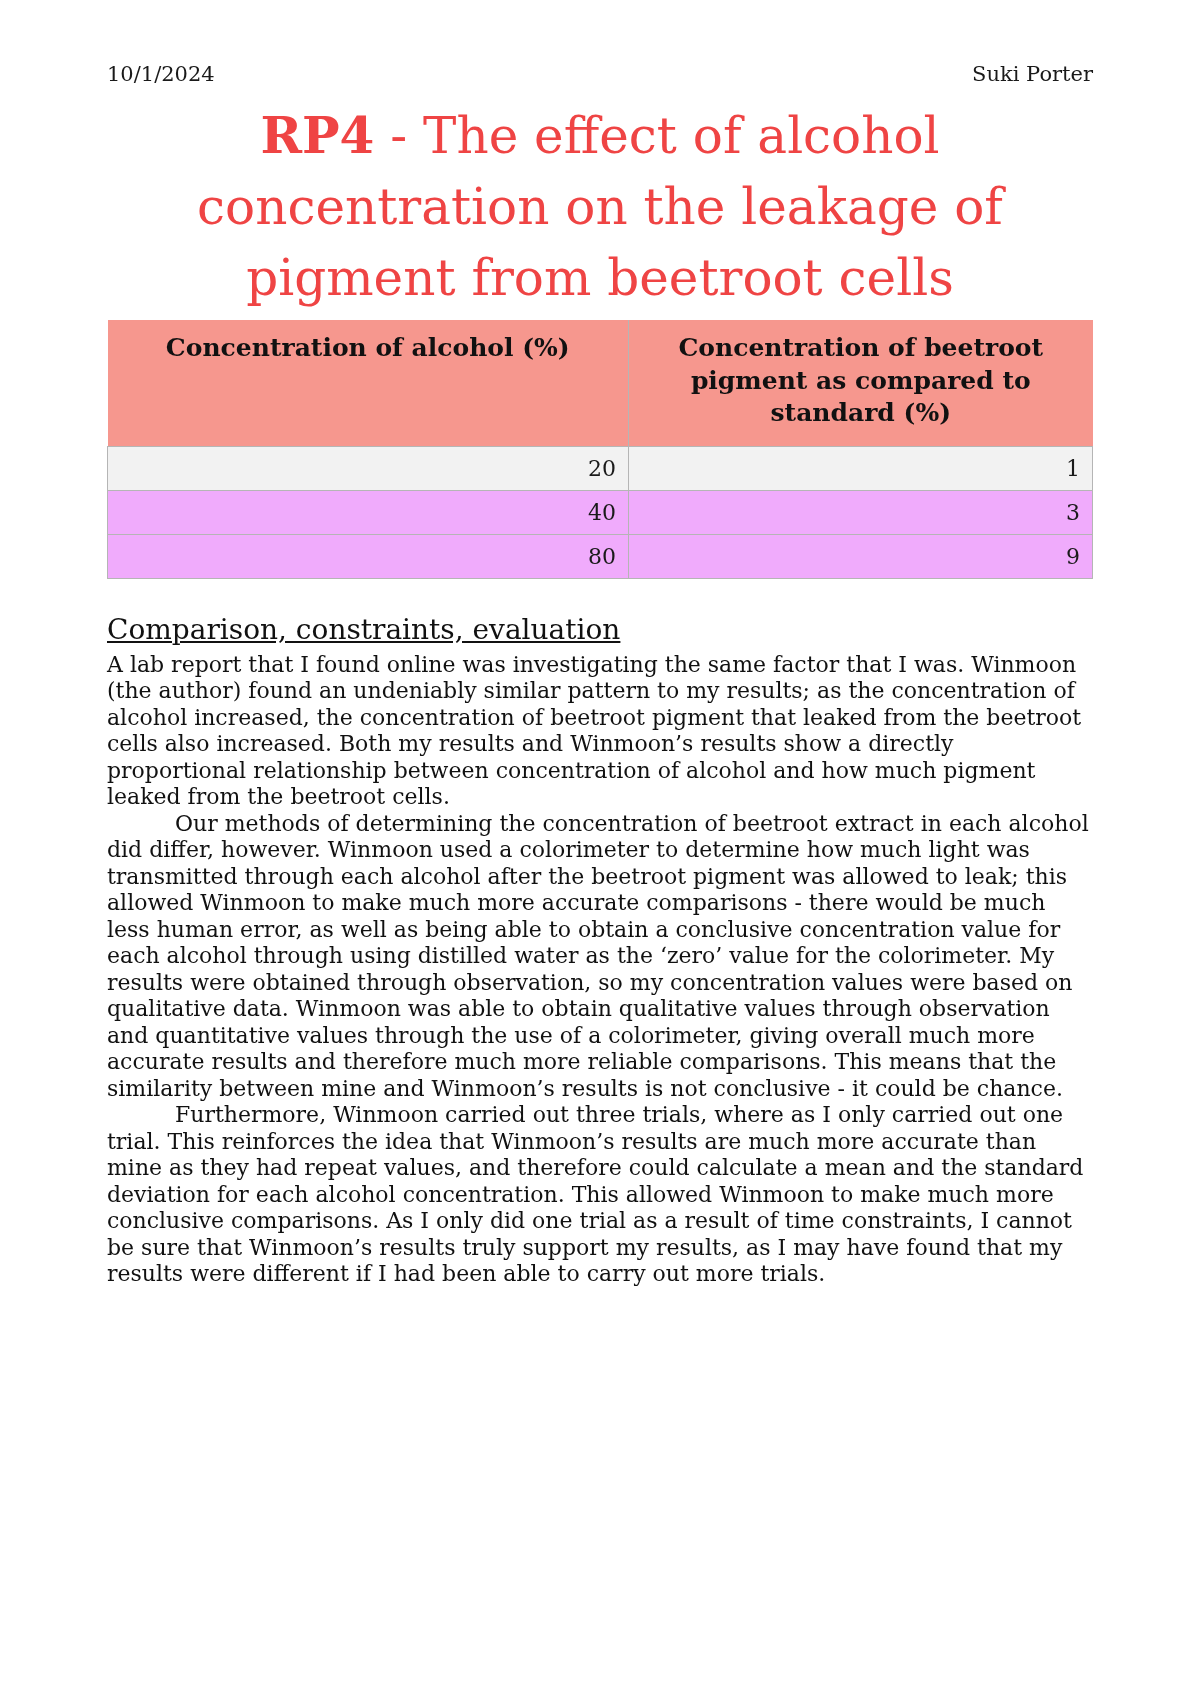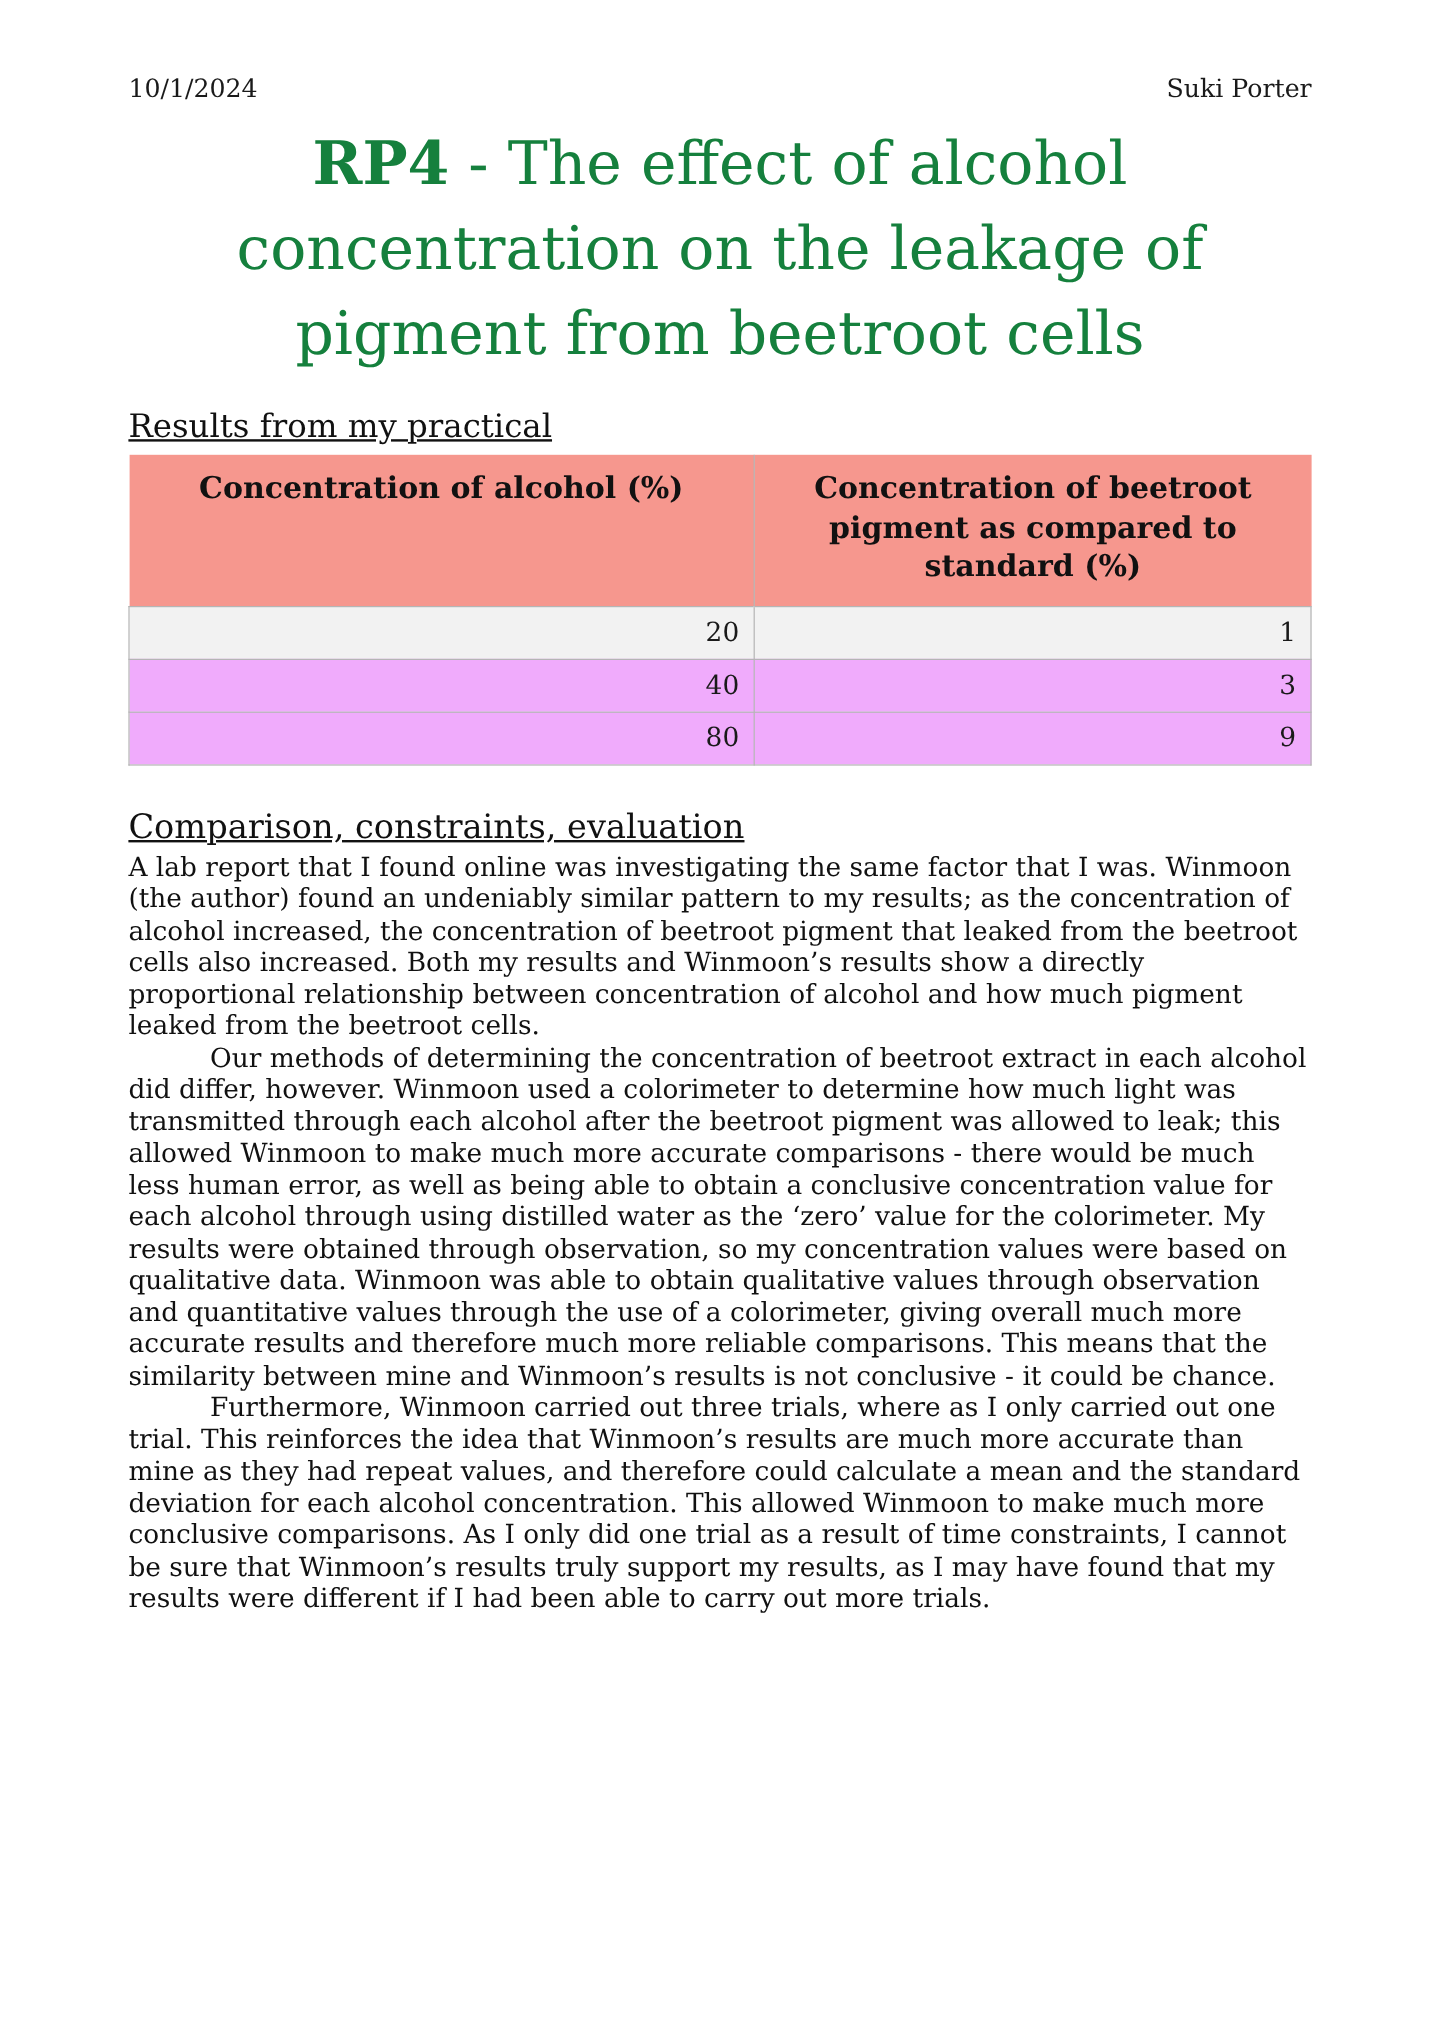--- a/index.html
+++ b/index.html
@@ -19,21 +19,21 @@
   }
   .doc-header {
     display: flex;
     justify-content: space-between;
     align-items: baseline;
     font-size: 21px;
     color: #1a1a1a;
   }
   .doc-title {
     text-align: center;
-    color: #15803d;
+    color: #ef4444;
     font-size: 50px;
     line-height: 1.42;
     margin: 14px 0 6px 0;
     font-weight: normal;
   }
   .doc-title .title-prefix {
     font-weight: bold;
   }
   .section-heading {
     font-size: 27px;
@@ -99,21 +99,20 @@
 
 <div class="page">
 
   <div class="doc-header">
     <span>10/1/2024</span>
     <span>Suki Porter</span>
   </div>
 
   <h1 class="doc-title"><span class="title-prefix">RP4</span><span> - The effect of alcohol concentration on the leakage of pigment from beetroot cells</span></h1>
 
-  <h2 class="section-heading">Results from my practical</h2>
 
   <table class="results-table">
     <thead>
       <tr>
         <th class="col-alcohol">Concentration of alcohol (%)</th>
         <th class="col-pigment">Concentration of beetroot pigment as compared to standard (%)</th>
       </tr>
     </thead>
     <tbody>
       <tr class="row-odd">

